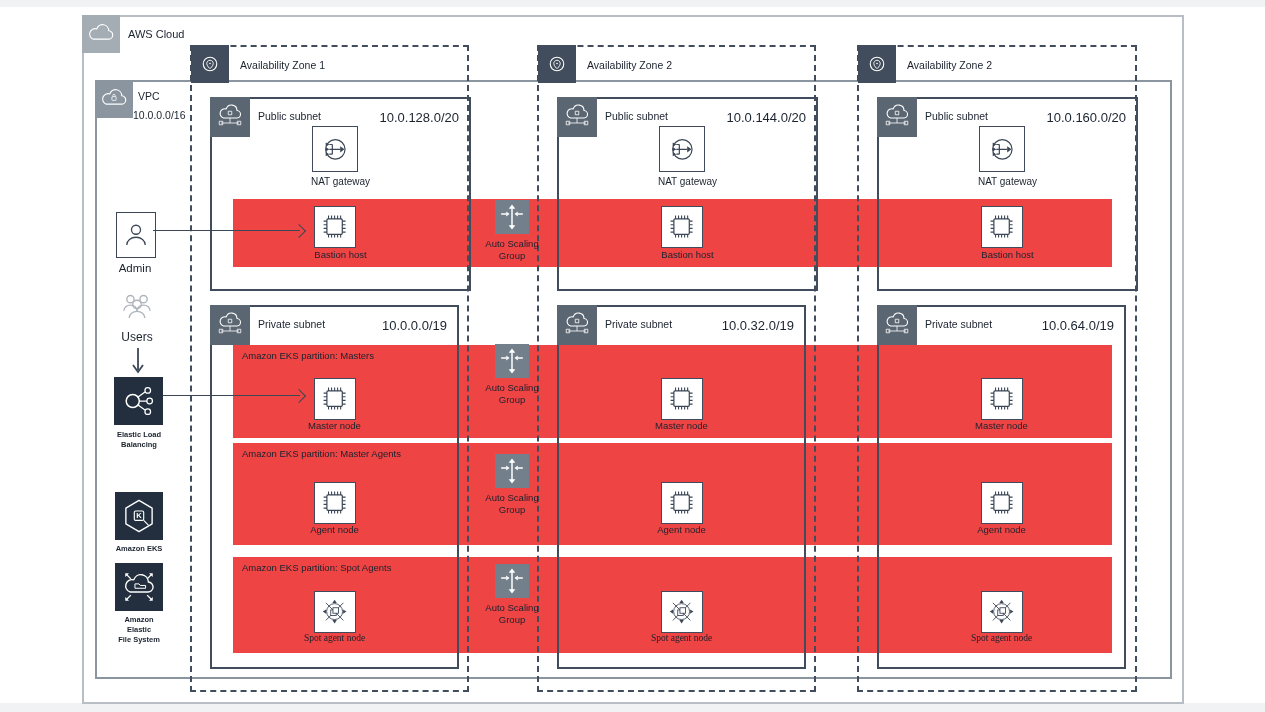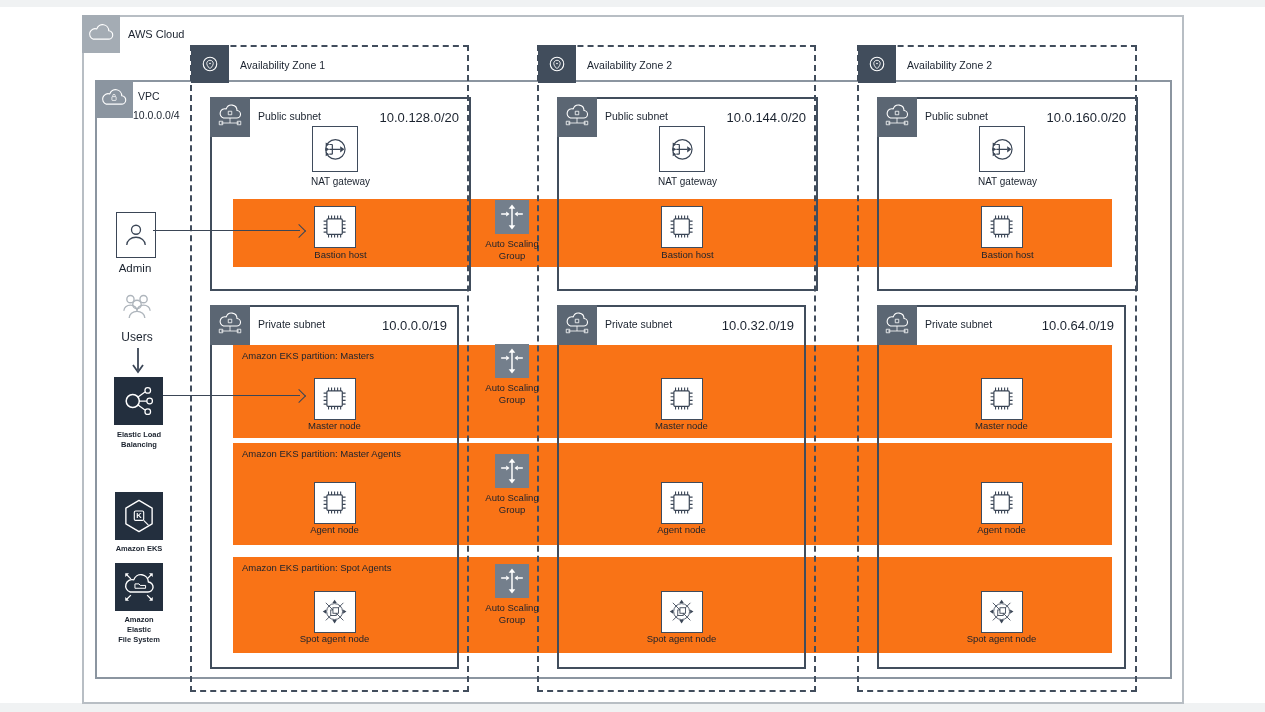--- a/index.html
+++ b/index.html
@@ -11,21 +11,21 @@
   .aws-box{left:82px;top:15px;width:1098px;height:685px;border:2px solid #b8bec4;}
   .vpc-box{left:95px;top:80px;width:1073px;height:595px;border:2px solid #8b95a0;}
   .corner-icon{width:38px;height:38px;display:flex;align-items:center;justify-content:center;color:#fff;}
   .corner-icon svg{width:30px;height:30px;display:block;}
   .aws-icon{left:82px;top:15px;background:#a4acb4;}
   .vpc-icon{left:95px;top:80px;background:#8b95a0;}
   .aws-label{left:128px;top:28px;font-size:11px;}
   .vpc-label{left:138px;top:90px;font-size:10.5px;}
   .vpc-cidr{left:133px;top:109px;font-size:10.5px;}
   
-  .band{left:233px;width:879px;background:#f97316;z-index:1;}
+  .band{left:233px;width:879px;background:#ef4444;z-index:1;}
   .partition-label{position:absolute;left:9px;top:5px;font-size:9.5px;white-space:nowrap;}
   
   .az{top:45px;width:275px;height:643px;border:2px dashed #414d5c;z-index:2;}
   .az-icon{position:absolute;left:-1px;top:-2px;width:38px;height:38px;background:#414d5c;
            display:flex;align-items:center;justify-content:center;color:#fff;}
   .az-icon svg{width:32px;height:32px;display:block;}
   .az-label{position:absolute;left:48px;top:12px;font-size:10.5px;white-space:nowrap;}
   
   .subnet{position:absolute;left:18px;width:245px;border:2px solid #414d5c;z-index:3;}
   .subnet.public{top:50px;height:190px;padding-left:12px;}
@@ -43,21 +43,21 @@
   .node.sq40{width:40px;height:40px;left:102px;}
   .node.bastion{top:107px;}
   .node.master{top:71px;}
   .node.agent{top:175px;}
   .node.spot{top:284px;}
   .node-label{position:absolute;left:0;width:100%;text-align:center;font-size:9.5px;z-index:4;}
   .lbl-nat{top:77px;font-size:10px;}
   .lbl-bastion{top:150px;}
   .lbl-master{top:113px;}
   .lbl-agent{top:217px;}
-  .lbl-spot{top:326px;left:50%;width:72px;margin-left:-36px;line-height:1.25;}
+  .lbl-spot{top:326px;left:50%;width:72px;margin-left:-36px;line-height:1.25;font-family:Liberation Serif, serif;}
   
   .asg-icon{left:495px;width:34px;height:34px;background:#747f8c;color:#fff;z-index:4;
             display:flex;align-items:center;justify-content:center;}
   .asg-icon svg{width:30px;height:30px;display:block;}
   .asg-label{left:478px;width:68px;text-align:center;font-size:9.5px;line-height:1.25;
              white-space:pre-line;z-index:4;}
   
   .admin-box{left:116px;top:212px;width:38px;height:44px;border:1.5px solid #3b4656;color:#3b4656;
              display:flex;align-items:center;justify-content:center;z-index:4;}
   .admin-box svg{width:32px;height:36px;}
@@ -205,21 +205,21 @@
   </div>
 <div class="abs aws-label">AWS Cloud</div>
 
 <div class="abs vpc-box"></div>
 <div class="abs corner-icon vpc-icon">
     <svg>
       <use href="#ic-vpc"></use>
     </svg>
   </div>
 <div class="abs vpc-label">VPC</div>
-<div class="abs vpc-cidr">10.0.0.0/4</div>
+<div class="abs vpc-cidr">10.0.0.0/16</div>
 
 <div class="abs admin-box">
     <svg>
       <use href="#ic-person"></use>
     </svg>
   </div>
 <div class="abs actor-label admin-label">Admin</div>
 <div class="abs users-icon">
     <svg>
       <use href="#ic-users"></use>

